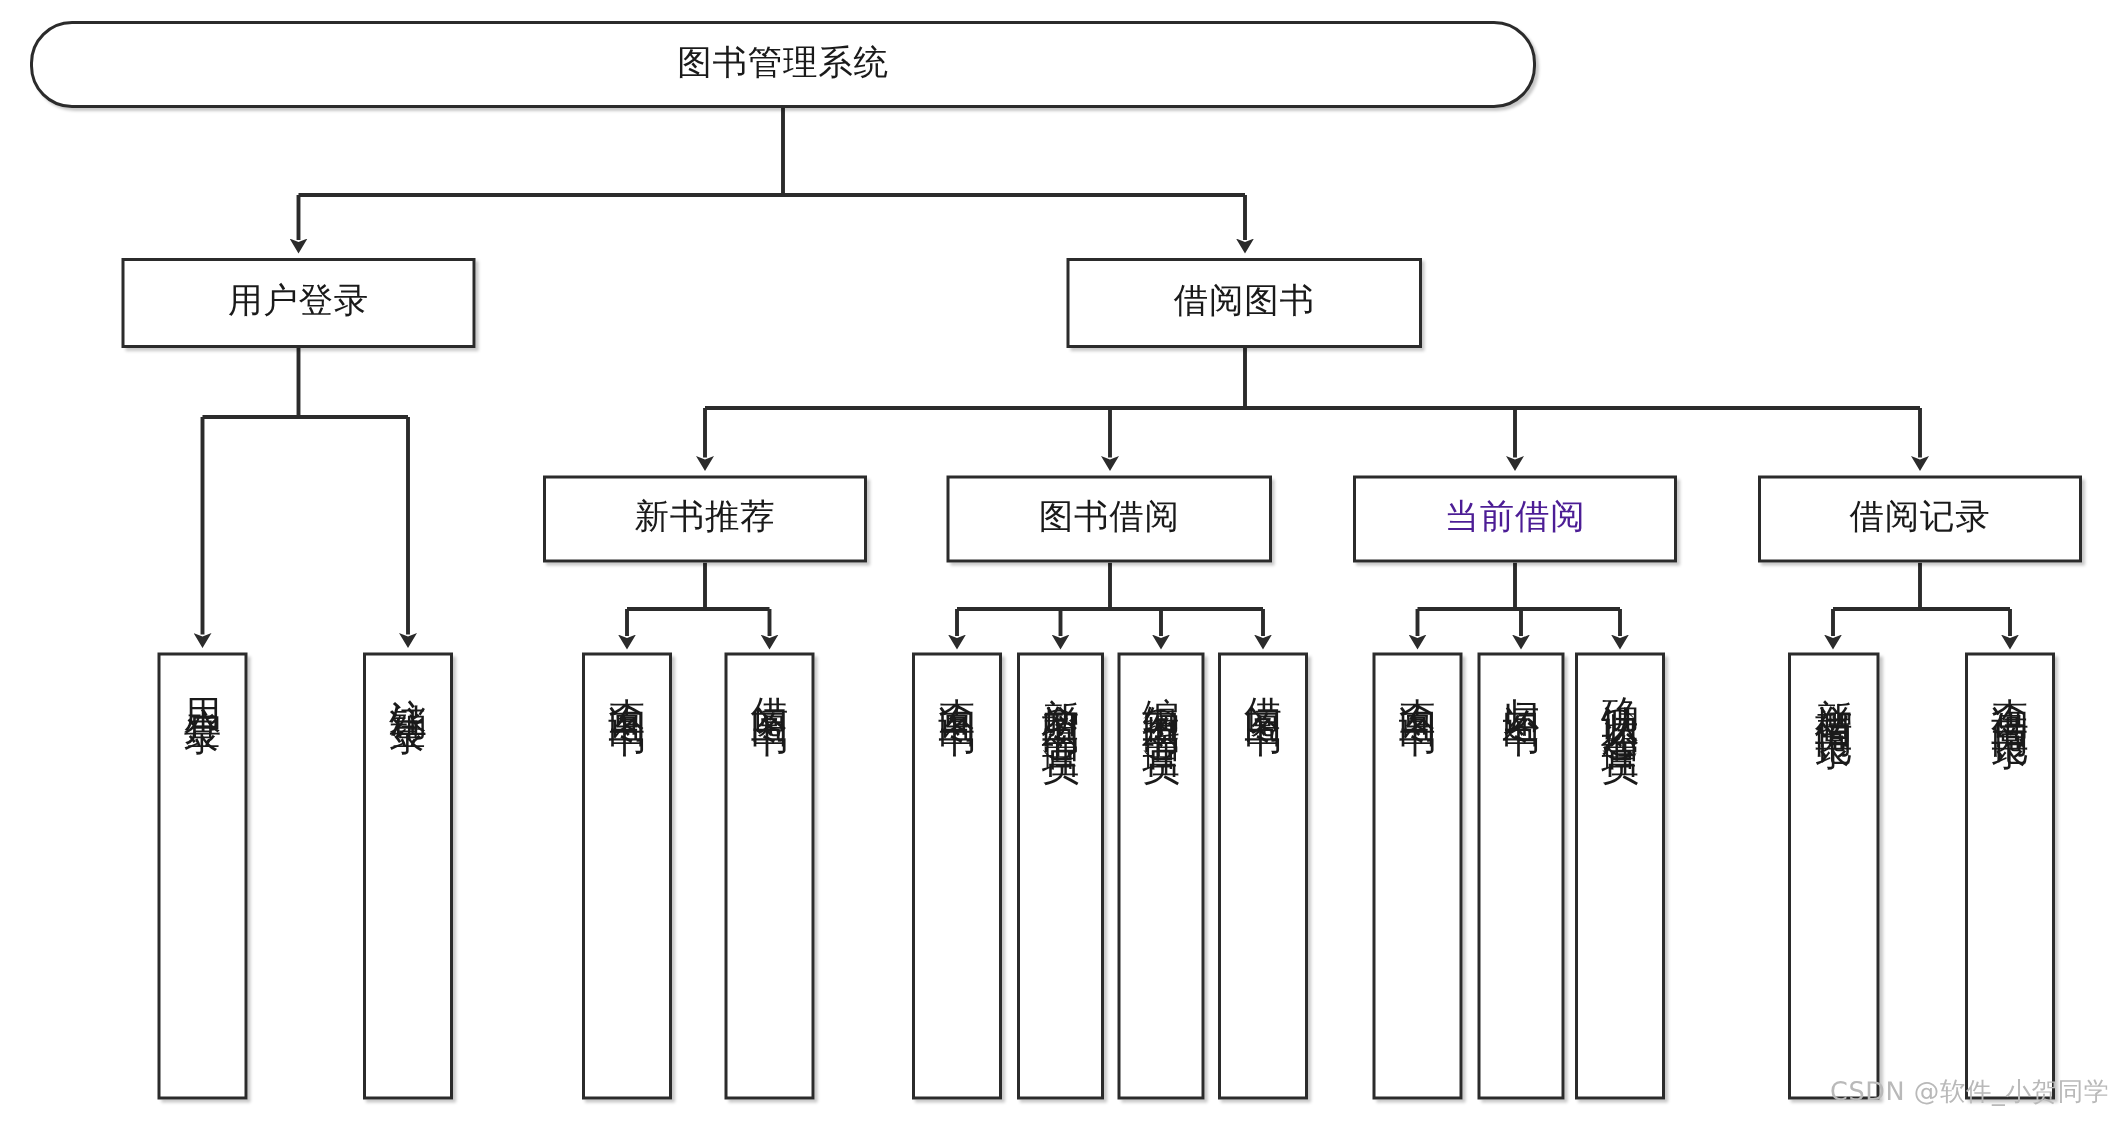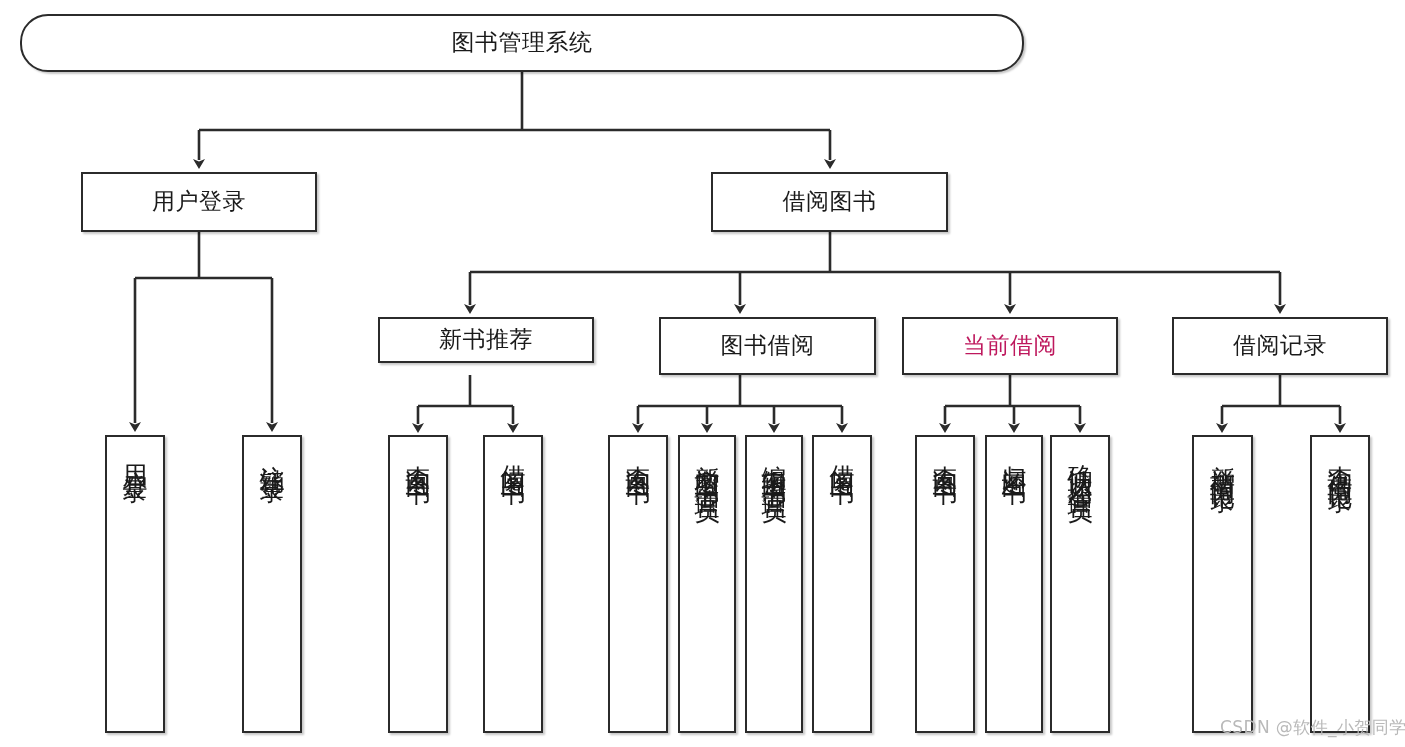--- a/index.html
+++ b/index.html
@@ -142,27 +142,27 @@
     <span class="lbl">图书管理系统</span>
   </div>
 
   <div class="node horiz" style="left: 81px; top: 172px; width: 236px; height: 60px; border-color: rgb(43, 43, 43); background: rgb(255, 255, 255); color: rgb(26, 26, 26);">
     <span class="lbl">用户登录</span>
   </div>
   <div class="node horiz" style="left: 711px; top: 172px; width: 237px; height: 60px; border-color: rgb(43, 43, 43); background: rgb(255, 255, 255); color: rgb(26, 26, 26);">
     <span class="lbl">借阅图书</span>
   </div>
 
-  <div class="node horiz" style="left: 362px; top: 317px; width: 216px; height: 46px; border-color: rgb(43, 43, 43); background: rgb(255, 255, 255); color: rgb(26, 26, 26); margin-left: 16px;">
+  <div class="node horiz" style="left: 362px; top: 317px; width: 216px; height: 58px; border-color: rgb(43, 43, 43); background: rgb(255, 255, 255); color: rgb(26, 26, 26);">
     <span class="lbl">新书推荐</span>
   </div>
-  <div class="node horiz" style="left: 631px; top: 317px; width: 217px; height: 58px; border-color: rgb(43, 43, 43); background: rgb(255, 255, 255); color: rgb(26, 26, 26); margin-left: 28px;">
+  <div class="node horiz" style="left: 631px; top: 317px; width: 217px; height: 58px; border-color: rgb(43, 43, 43); background: rgb(255, 255, 255); color: rgb(26, 26, 26);">
     <span class="lbl">图书借阅</span>
   </div>
-  <div class="node horiz" style="left: 902px; top: 317px; width: 216px; height: 58px; border-color: rgb(43, 43, 43); background: rgb(255, 255, 255); color: #be185d;">
+  <div class="node horiz" style="left: 902px; top: 317px; width: 216px; height: 58px; border-color: rgb(43, 43, 43); background: rgb(255, 255, 255); color: #4c1d95;">
     <span class="lbl">当前借阅</span>
   </div>
   <div class="node horiz" style="left: 1172px; top: 317px; width: 216px; height: 58px; border-color: rgb(43, 43, 43); background: rgb(255, 255, 255); color: rgb(26, 26, 26);">
     <span class="lbl">借阅记录</span>
   </div>
 
   <div class="node vert" style="left: 105px; top: 435px; width: 60px; height: 298px; border-color: rgb(43, 43, 43); background: rgb(255, 255, 255); color: rgb(26, 26, 26);">
     <span class="lbl">用户登录</span>
   </div>
   <div class="node vert" style="left: 242px; top: 435px; width: 60px; height: 298px; border-color: rgb(43, 43, 43); background: rgb(255, 255, 255); color: rgb(26, 26, 26);">

